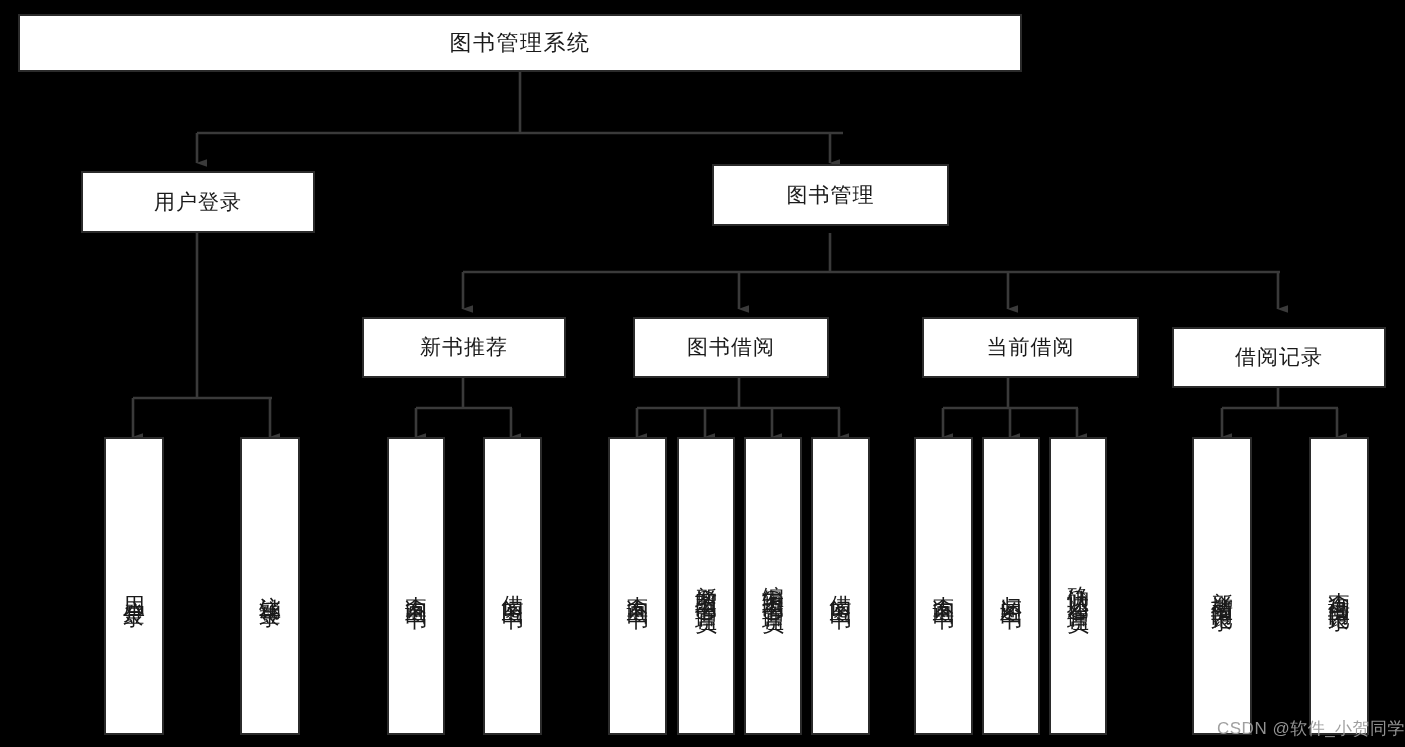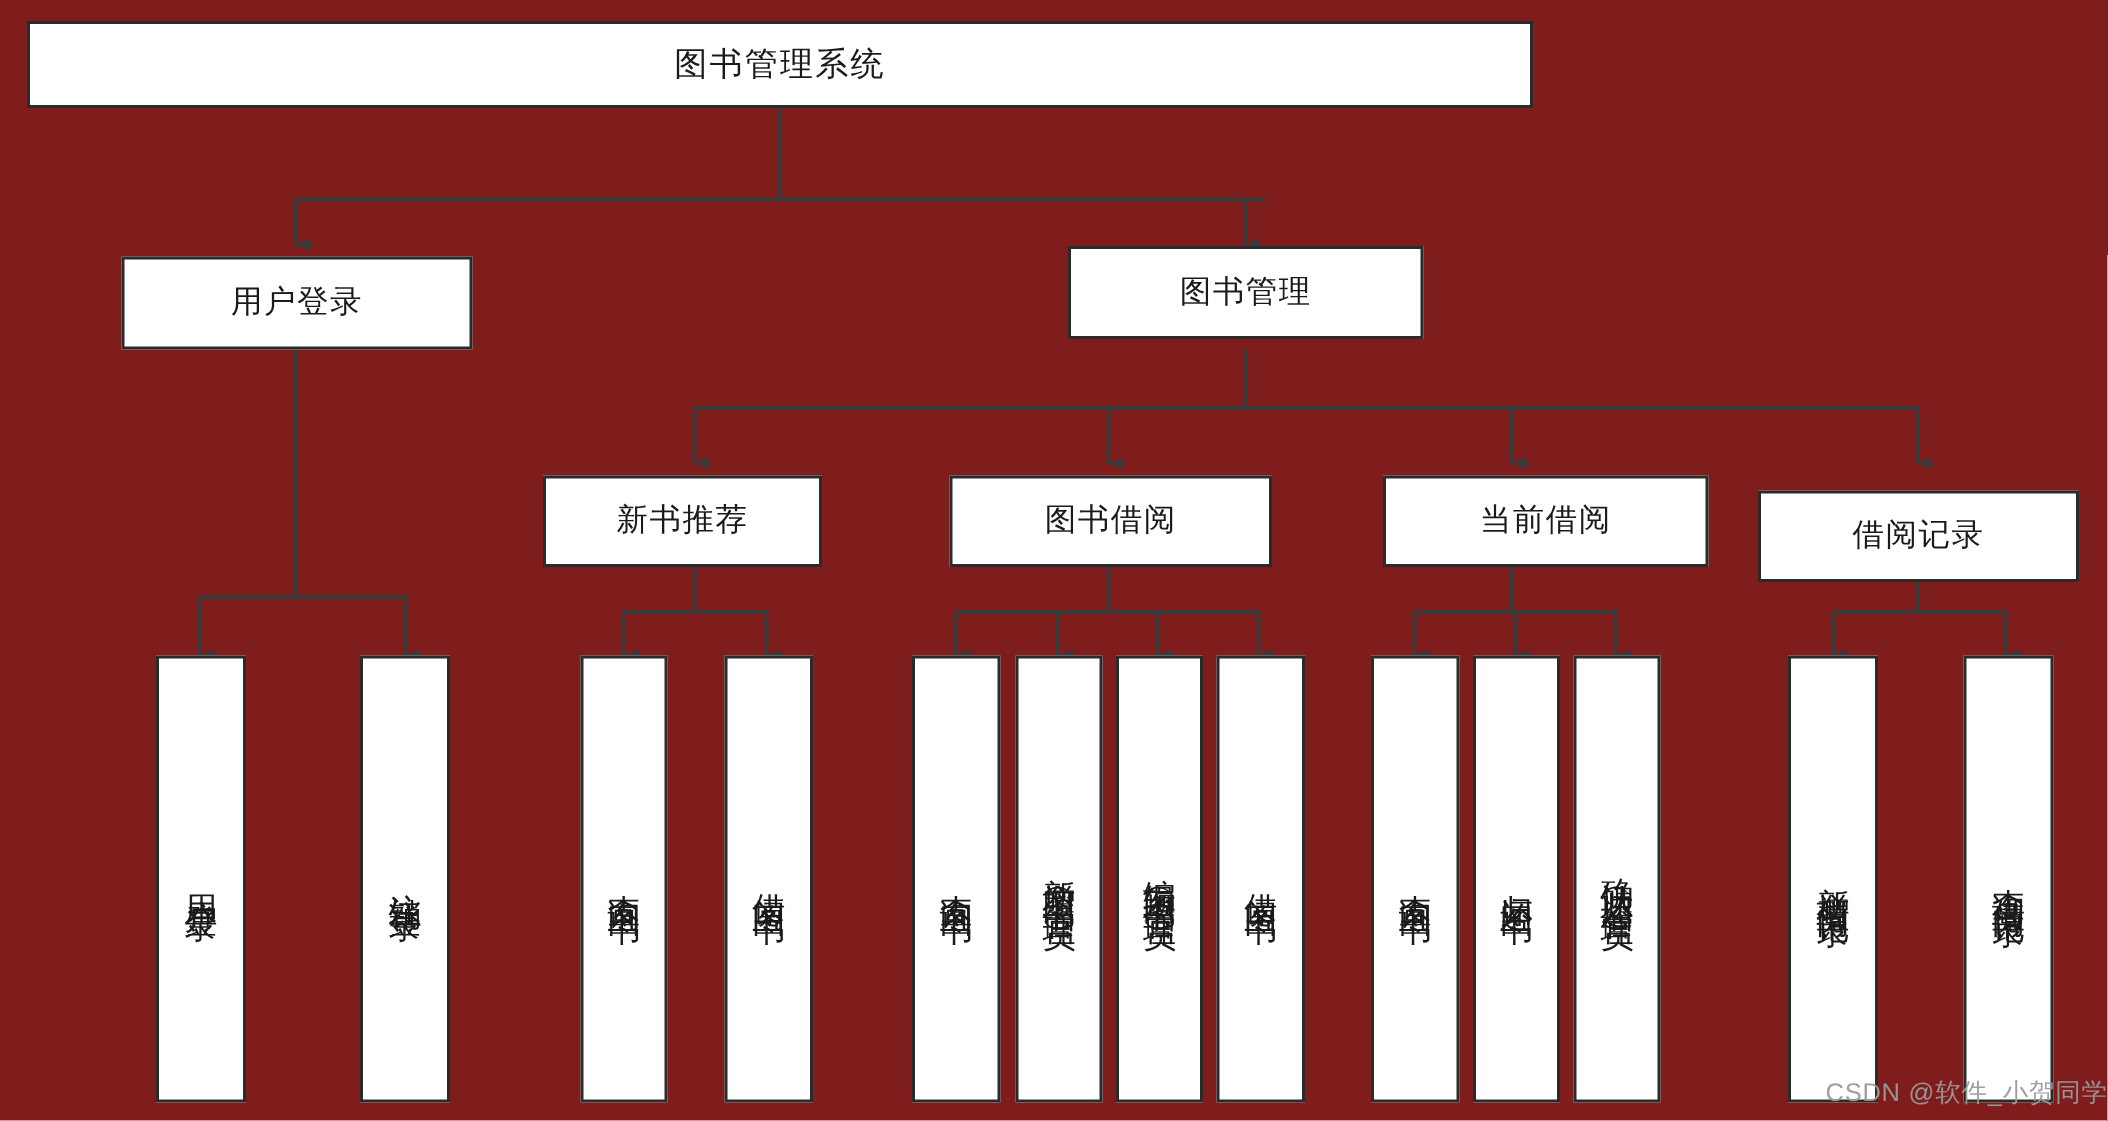--- a/index.html
+++ b/index.html
@@ -8,21 +8,21 @@
     padding: 0;
     background: #ffffff;
   }
   body {
     font-family: "Liberation Sans", "DejaVu Sans", sans-serif;
   }
   #diagram-root {
     position: relative;
     width: 1405px;
     height: 747px;
-    background: #7f1d1d;
+    background: #000000;
     overflow: hidden;
   }
   svg.edges {
     position: absolute;
     left: 0;
     top: 0;
     width: 1405px;
     height: 747px;
     pointer-events: none;
   }
@@ -133,24 +133,24 @@
     <span class="label">图书管理系统</span>
   </div>
 
   <div class="node horiz" style="left:81px; top:171px; width:234px; height:62px;">
     <span class="label">用户登录</span>
   </div>
   <div class="node horiz" style="left:712px; top:164px; width:237px; height:62px;">
     <span class="label">图书管理</span>
   </div>
 
-  <div class="node horiz" style="left:362px; top:317px; width:186px; height:61px;">
+  <div class="node horiz" style="left:362px; top:317px; width:204px; height:61px;">
     <span class="label">新书推荐</span>
   </div>
-  <div class="node horiz" style="left:633px; top:317px; width:215px; height:61px;justify-content:center;">
+  <div class="node horiz" style="left:633px; top:317px; width:196px; height:61px;justify-content:center;">
     <span class="label">图书借阅</span>
   </div>
   <div class="node horiz" style="left:922px; top:317px; width:217px; height:61px;">
     <span class="label">当前借阅</span>
   </div>
   <div class="node horiz" style="left:1172px; top:327px; width:214px; height:61px;">
     <span class="label">借阅记录</span>
   </div>
 
   <div class="node vert" style="left:104px; top:437px; width:60px; height:298px;">

